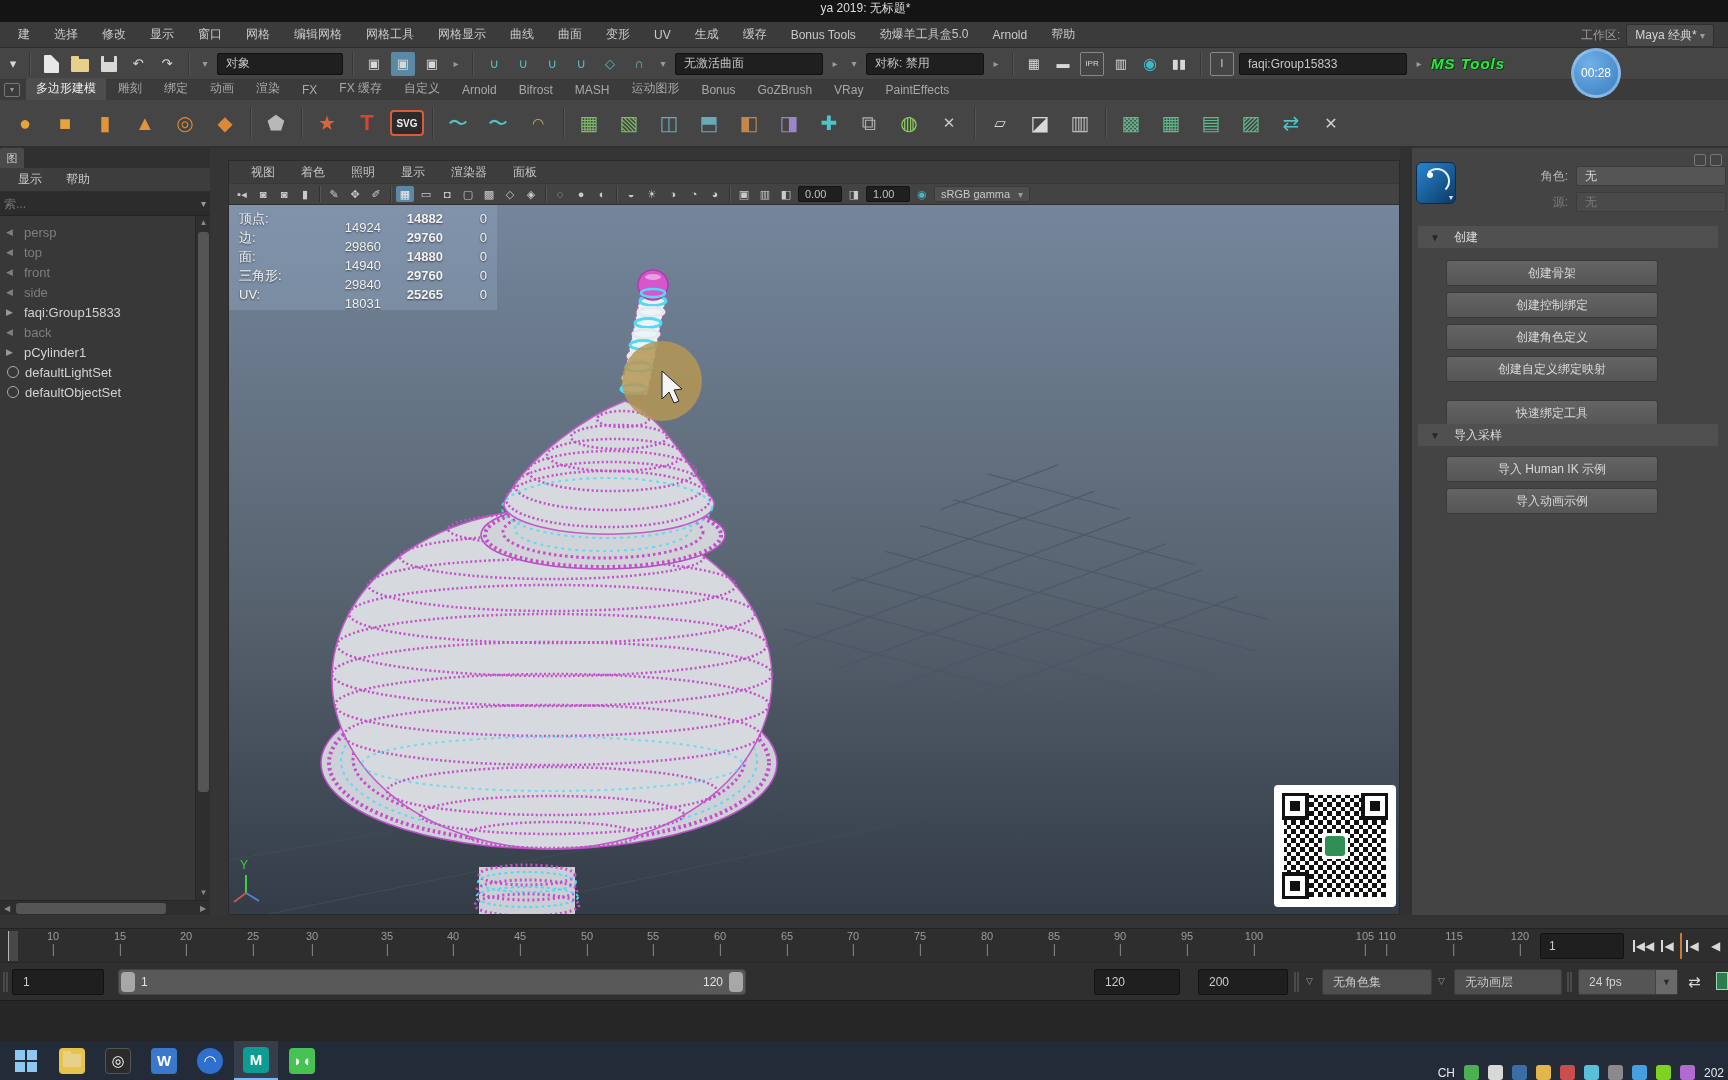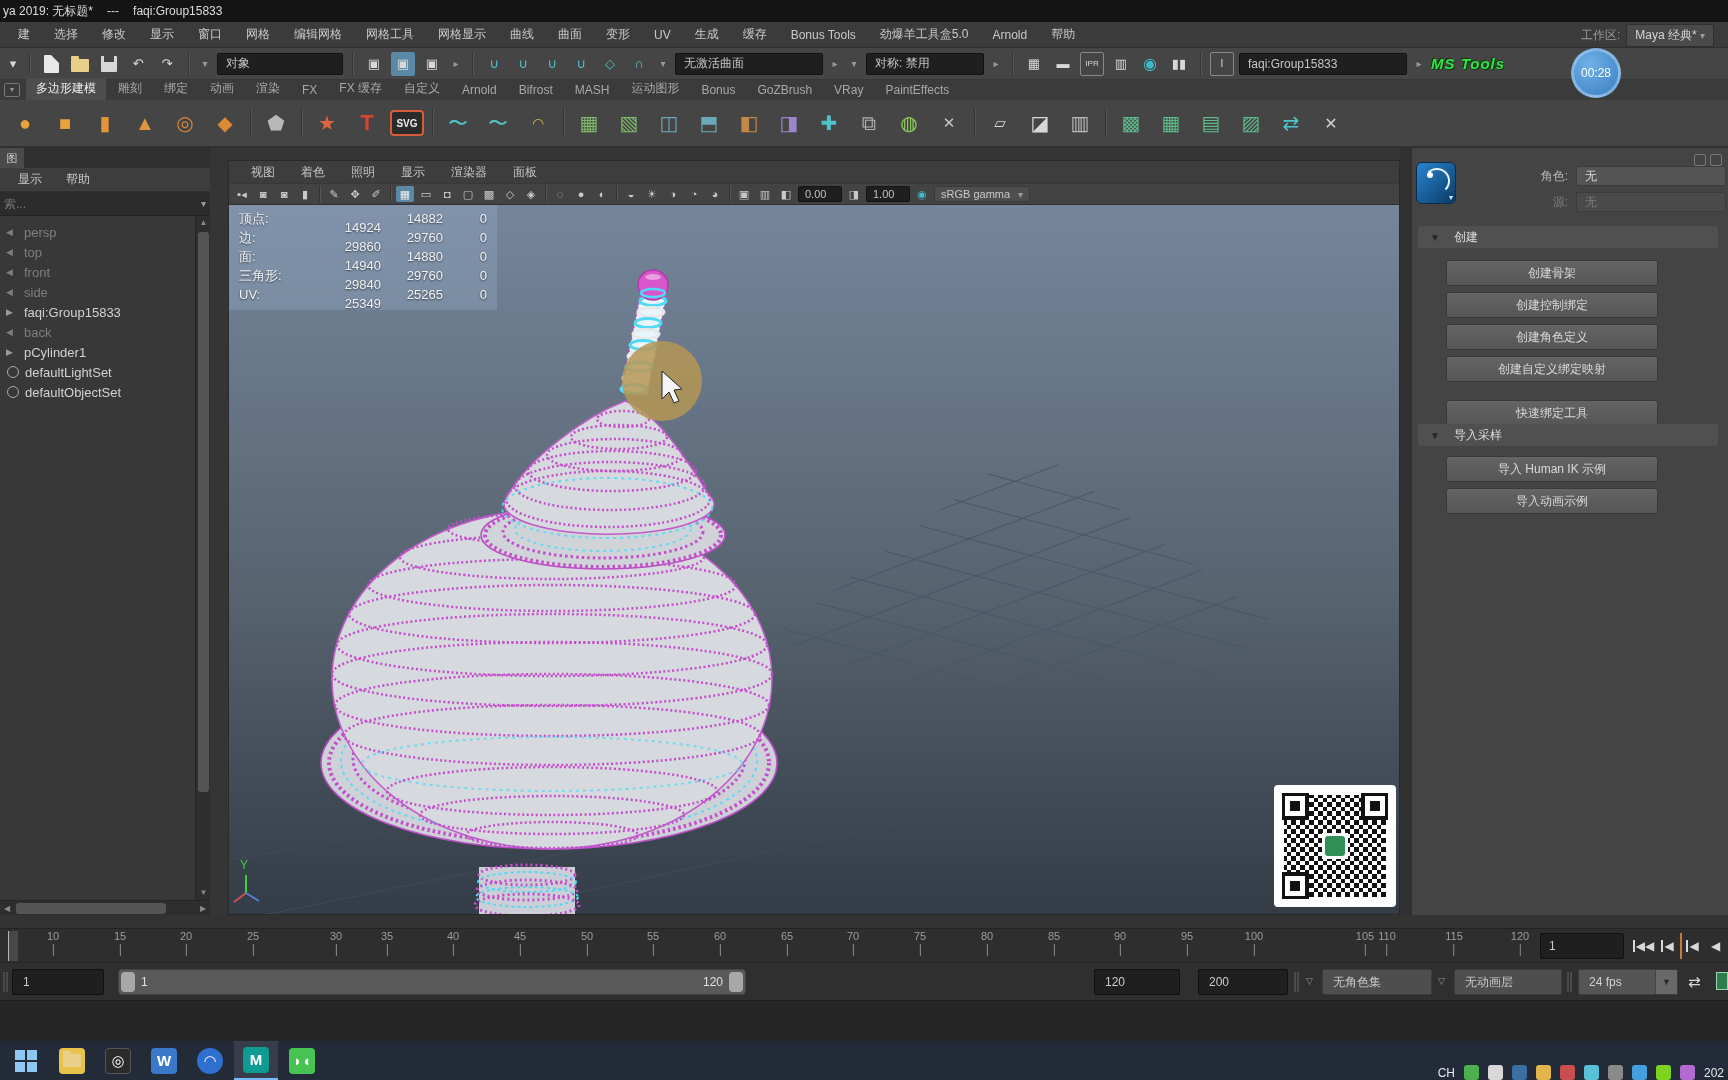--- a/index.html
+++ b/index.html
@@ -2,21 +2,21 @@
 <html><head>
 <meta charset="utf-8">
 <style>
   * { margin:0; padding:0; box-sizing:border-box; }
   html,body { background:#111; }
   body { font-family:"Liberation Sans","DejaVu Sans",sans-serif; }
   .screen { position:relative; width:1728px; height:1080px; overflow:hidden; background:#3d3d3d; color:#cfcfcf; font-size:12px; }
   .abs { position:absolute; }
 
   
-  .titlebar { left:0; top:0; width:1728px; height:22px; background:#141414; color:#dcdcdc; display:flex; align-items:center; gap:14px; padding-left:3px; font-size:12px; }
+  .titlebar { left:0; top:0; width:1728px; height:22px; background:#141414; color:#dcdcdc; display:flex; align-items:center; gap:14px; padding-left:3px; font-size:12px;flex-direction:column; }
   .menubar { left:0; top:22px; width:1728px; height:26px; background:#3b3b3b; display:flex; align-items:center; gap:0; padding-left:6px; border-bottom:1px solid #2e2e2e; }
   .menubar .mi { padding:0 12px; color:#c9c9c9; cursor:default; }
   .workspace { position:absolute; right:14px; top:0; height:26px; display:flex; align-items:center; gap:6px; }
   .workspace .wl { color:#9a9a9a; }
   .workspace .wv { background:#4a4a4a; border:1px solid #2f2f2f; padding:2px 8px; border-radius:2px; color:#d5d5d5; }
 
   .toolbar { left:0; top:48px; width:1728px; height:32px; background:#454545; display:flex; align-items:center; gap:5px; padding:0 6px; border-bottom:1px solid #383838; }
   .tbtn { width:24px; height:24px; display:flex; align-items:center; justify-content:center; color:#d8d8d8; font-size:13px; border-radius:2px; }
   .tbtn.small { width:14px; }
   .tbtn.active { background:#5b89a5; }
@@ -74,21 +74,21 @@
   .vicon.active { background:#5b89a5; color:#eee; }
   .vsep { width:1px; height:16px; background:#333; box-shadow:1px 0 0 #555; margin:0 2px; }
   .vfield { height:16px; background:#1f1f1f; border:1px solid #141414; border-radius:2px; color:#c0c0c0; padding:0 6px; font-size:11px; display:flex; align-items:center; }
   .vdd { height:16px; background:#4e4e4e; border:1px solid #3a3a3a; border-radius:2px; color:#c9c9c9; padding:0 6px; font-size:11px; display:flex; align-items:center; gap:8px; }
   .scene { flex:1; position:relative; overflow:hidden; }
   .scene svg { position:absolute; left:0; top:0; }
   .hud { position:absolute; left:0; top:0; width:268px; padding:4px 0 6px; background:rgba(148,168,194,.38); color:#f2f2f2; text-shadow:0 1px 2px rgba(0,0,0,.55); font-size:13px; }
   .hud-row { display:flex; height:19px; align-items:center; }
   .hud-row .hl { width:92px; padding-left:10px; }
   .hud-row .ha { width:60px; text-align:right;margin-top:17px; }
-  .hud-row .hb { width:62px; text-align:right; }
+  .hud-row .hb { width:62px; text-align:right;font-weight:bold; }
   .hud-row .hc { width:44px; text-align:right; }
   .qr { position:absolute; left:1045px; top:580px; width:122px; height:122px; background:#fff; border-radius:4px; padding:8px; }
   .qr svg { position:static; }
 
   
   .rstrip { left:1400px; top:0; width:12px; height:767px; background:#313131; }
   .hik { left:1412px; top:0; width:316px; height:767px; background:#444; }
   .hik-icon { position:absolute; left:4px; top:14px; width:40px; height:42px; border-radius:6px; background:linear-gradient(135deg,#2a85d0,#0b3a66); border:1px solid #0a2razin; border:1px solid #0a2d4e; }
   .hik-icon .glyph { position:absolute; left:7px; top:5px; width:26px; height:26px; border:2px solid #eaf4fb; border-radius:50%; border-left-color:transparent; border-bottom-color:transparent; }
   .hik-icon .dot { position:absolute; left:10px; top:9px; width:6px; height:6px; background:#fff; border-radius:50%; }
@@ -562,21 +562,21 @@
               <span class="hc">0</span>
             </div>
           <div class="hud-row">
               <span class="hl">三角形:</span>
               <span class="ha">29840</span>
               <span class="hb">29760</span>
               <span class="hc">0</span>
             </div>
           <div class="hud-row">
               <span class="hl">UV:</span>
-              <span class="ha">25349</span>
+              <span class="ha">18031</span>
               <span class="hb">25265</span>
               <span class="hc">0</span>
             </div>
         </div>
 
         <div class="qr">
           <svg width="106" height="106" viewBox="0 0 106 106">
             <defs>
               <pattern id="qrp" width="9" height="9" patternUnits="userSpaceOnUse">
                 <rect width="5" height="5" fill="#111"></rect>
@@ -640,21 +640,21 @@
 
   <div class="gapstrip abs"></div>
 
   <div class="timeline abs">
     <div class="curframe"></div>
     <div class="ruler">
       <div class="tick" style="left:53px"><span>10</span><span class="tmark"></span></div>
       <div class="tick" style="left:120px"><span>15</span><span class="tmark"></span></div>
       <div class="tick" style="left:186px"><span>20</span><span class="tmark"></span></div>
       <div class="tick" style="left:253px"><span>25</span><span class="tmark"></span></div>
-      <div class="tick" style="left:336px"><span>30</span><span class="tmark"></span></div>
+      <div class="tick" style="left:312px"><span>30</span><span class="tmark"></span></div>
       <div class="tick" style="left:387px"><span>35</span><span class="tmark"></span></div>
       <div class="tick" style="left:453px"><span>40</span><span class="tmark"></span></div>
       <div class="tick" style="left:520px"><span>45</span><span class="tmark"></span></div>
       <div class="tick" style="left:587px"><span>50</span><span class="tmark"></span></div>
       <div class="tick" style="left:653px"><span>55</span><span class="tmark"></span></div>
       <div class="tick" style="left:720px"><span>60</span><span class="tmark"></span></div>
       <div class="tick" style="left:787px"><span>65</span><span class="tmark"></span></div>
       <div class="tick" style="left:853px"><span>70</span><span class="tmark"></span></div>
       <div class="tick" style="left:920px"><span>75</span><span class="tmark"></span></div>
       <div class="tick" style="left:987px"><span>80</span><span class="tmark"></span></div>

